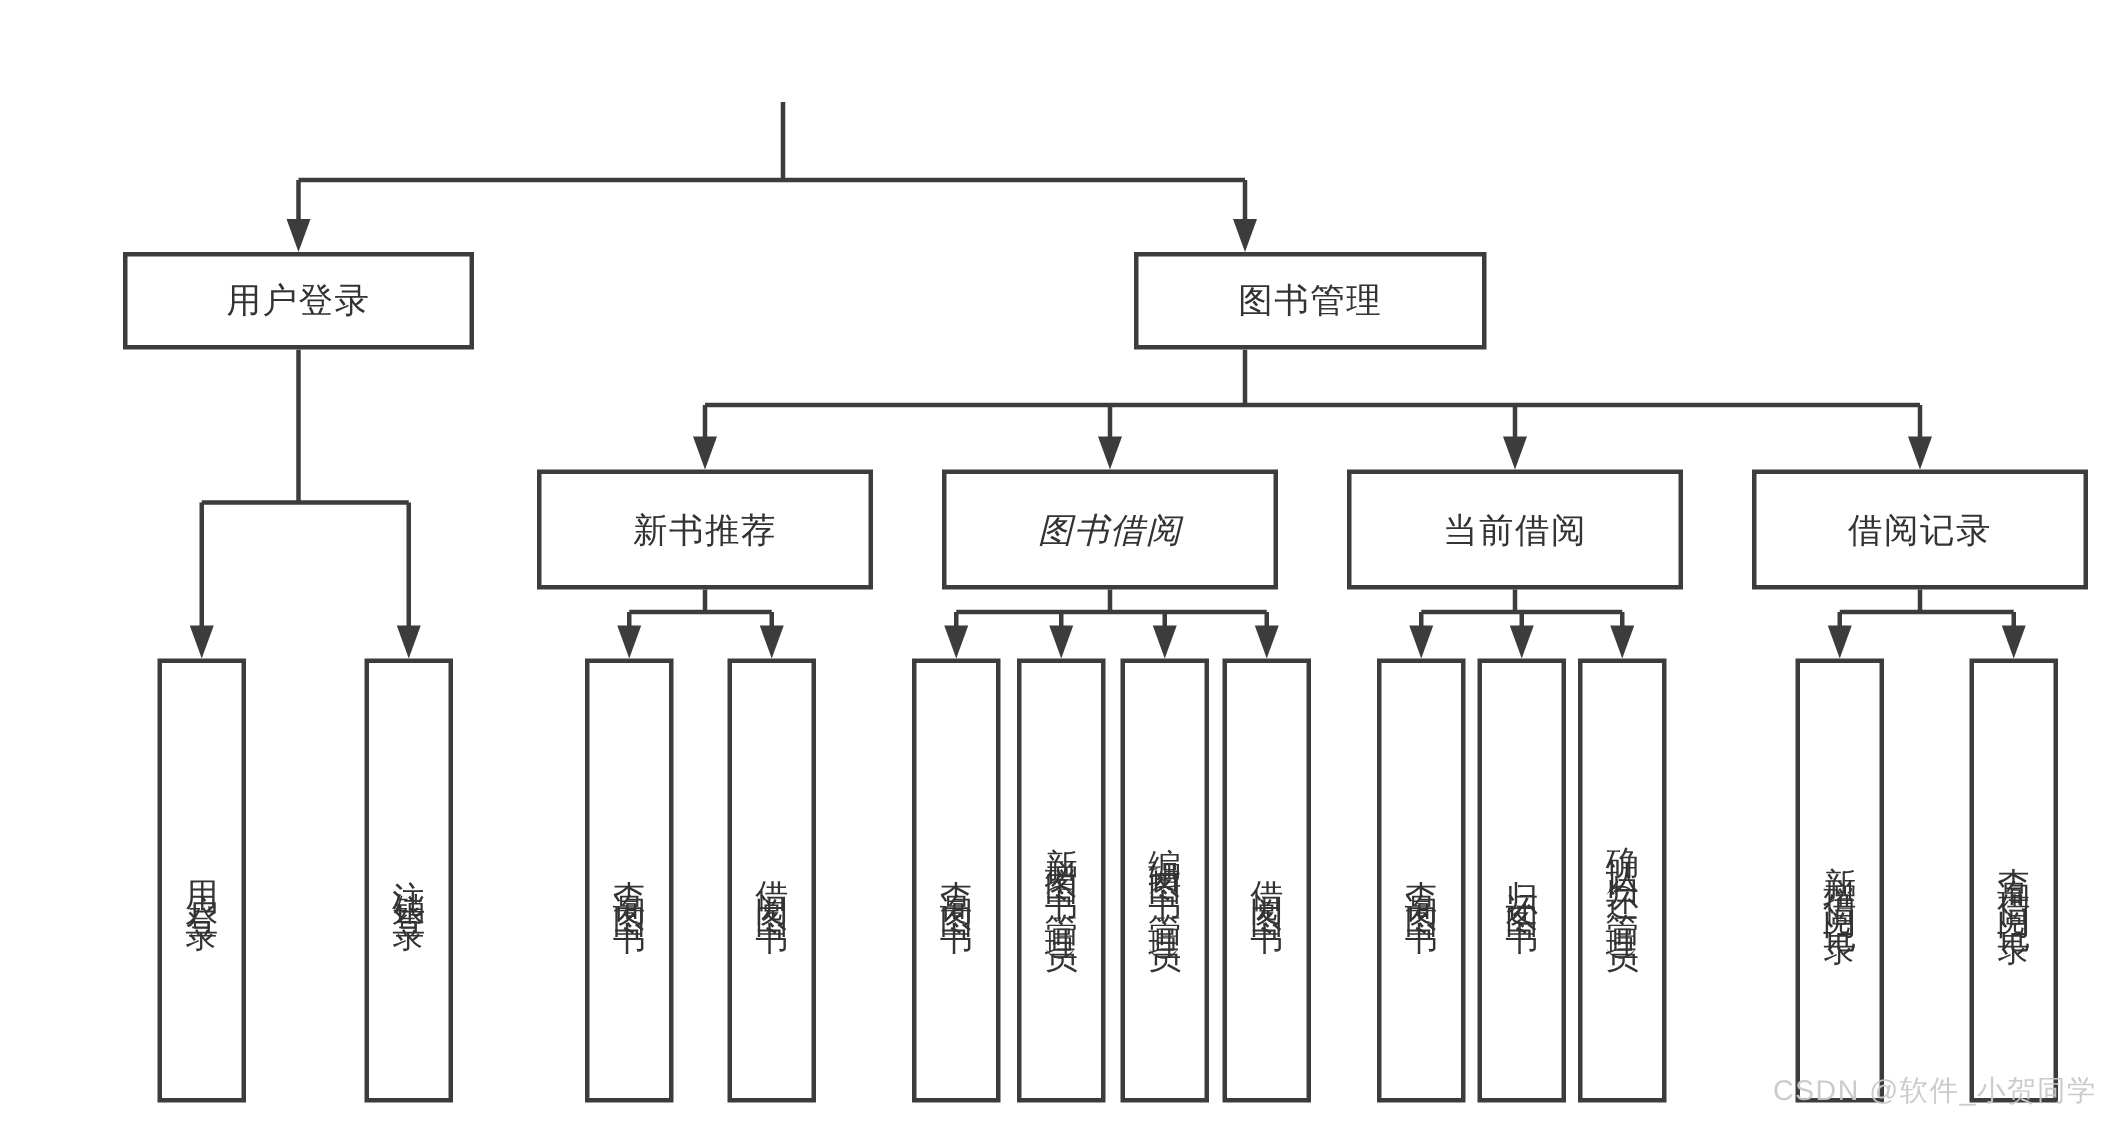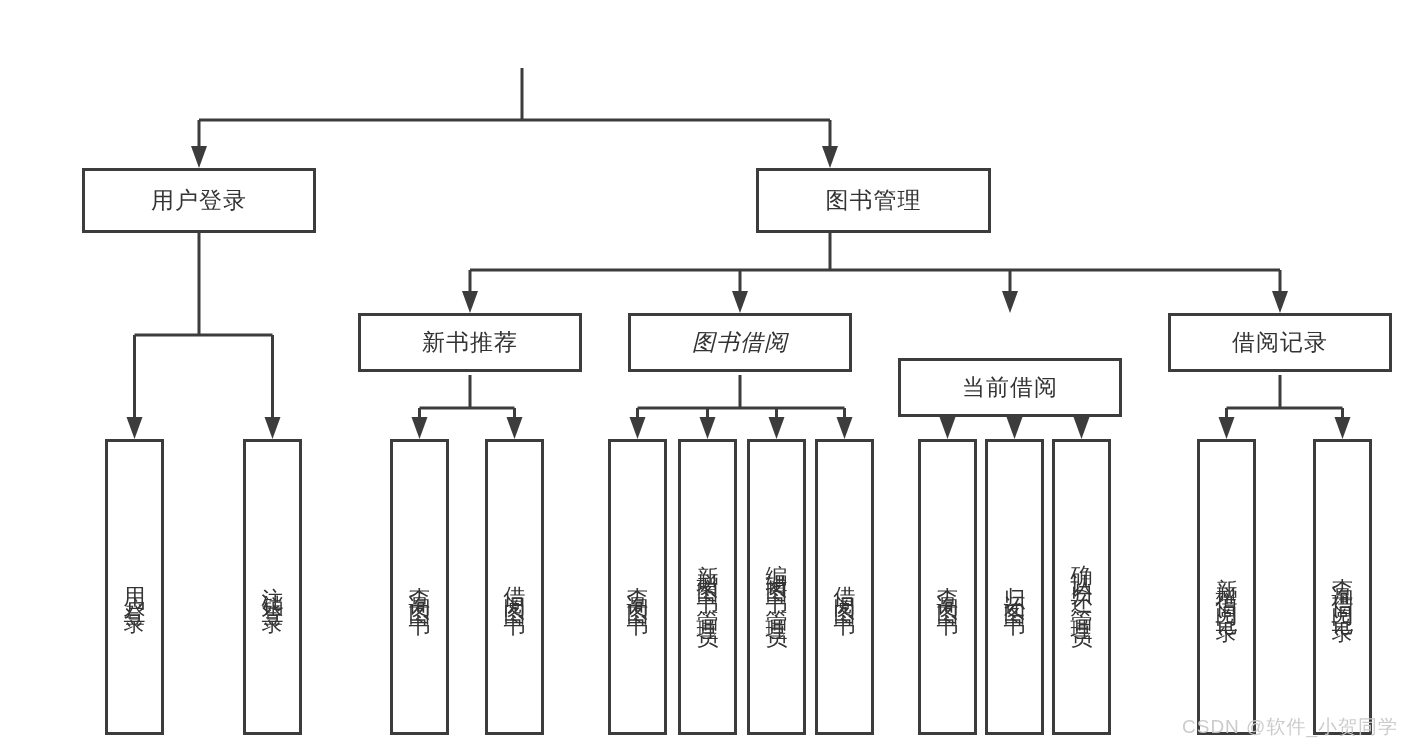--- a/index.html
+++ b/index.html
@@ -23,24 +23,24 @@
     position:absolute;z-index:2;
     border:3px solid var(--line);
     background:var(--box_fill);
     display:flex;align-items:center;justify-content:center;
     font-size:23px;color:var(--text);
     letter-spacing:1px;
   }
   .n-root{left:19px;top:13px;width:1006px;height:55px;}
   .n-user-login{left:82px;top:168px;width:234px;height:65px;}
   .n-book-mgmt{left:712px;top:168px;width:235px;height:65px;margin-left:44px;}
-  .n-l3{top:313px;width:224px;height:59px;}
+  .n-l3{top:313px;width:224px;height:80px;}
   .n-l3-0{left:358px;}
   .n-l3-1{left:628px;font-style:italic;}
-  .n-l3-2{left:898px;margin-top:45px;}
+  .n-l3-2{left:898px;}
   .n-l3-3{left:1168px;}
   .leaf{
     position:absolute;z-index:2;
     top:439px;width:59px;height:296px;
     border:3px solid var(--line);
     background:var(--box_fill);
     display:flex;align-items:center;justify-content:center;
   }
   .leaf span{
     writing-mode:vertical-rl;

